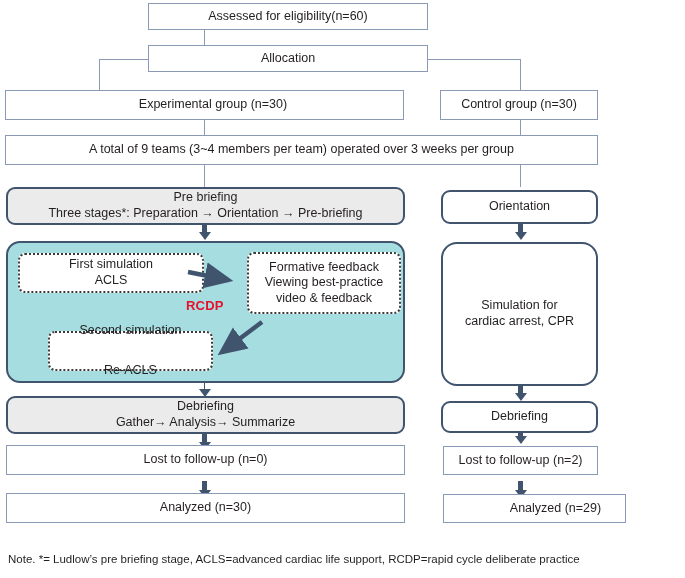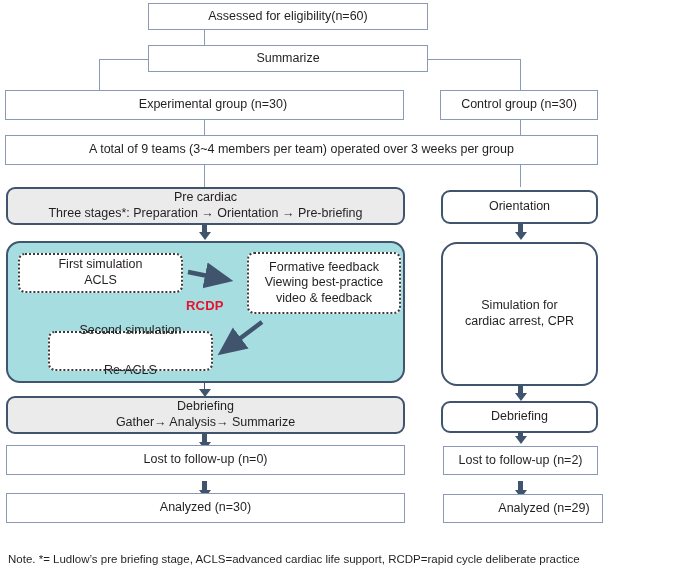--- a/index.html
+++ b/index.html
@@ -116,43 +116,43 @@
   <div class="arrow-head" style="left:198.5px;top:490px;"></div>
 
   <div class="arrow-down" style="left:518px;top:481px;height:12px;"></div>
   <div class="arrow-head" style="left:514.5px;top:490px;"></div>
 
   <div class="box thin" style="left:148px;top:3px;width:280px;height:27px;">
     <span>Assessed for eligibility(n=60)</span>
   </div>
 
   <div class="box thin" style="left:148px;top:45px;width:280px;height:27px;">
-    <span>Summarize</span>
+    <span>Allocation</span>
   </div>
 
   <div class="box thin" style="left:5px;top:90px;width:399px;height:30px;padding-left:17px;">
     <span>Experimental group (n=30)</span>
   </div>
 
   <div class="box thin" style="left:440px;top:90px;width:158px;height:30px;">
     <span>Control group (n=30)</span>
   </div>
 
   <div class="box thin" style="left:5px;top:135px;width:593px;height:30px;">
     <span>A total of 9 teams (3~4 members per team) operated over 3 weeks per group</span>
   </div>
 
   <div class="box thick gray" style="left:6px;top:187px;width:399px;height:38px;flex-direction:column;">
-    <span>Pre cardiac</span>
+    <span>Pre briefing</span>
     <span>Three stages*: Preparation → Orientation → Pre-briefing</span>
   </div>
 
   <div class="teal-region" style="left:6px;top:241px;width:399px;height:142px;"></div>
 
-  <div class="box dotted" style="left:18px;top:253px;width:165px;height:40px;flex-direction:column;">
+  <div class="box dotted" style="left:18px;top:253px;width:186px;height:40px;flex-direction:column;">
     <span>First simulation</span>
     <span>ACLS</span>
   </div>
 
   <div class="box dotted" style="left:247px;top:252px;width:154px;height:62px;flex-direction:column;">
     <span>Formative feedback</span>
     <span>Viewing best-practice</span>
     <span>video &amp; feedback</span>
   </div>
 
@@ -196,19 +196,19 @@
   </div>
 
   <div class="box thick" style="left:441px;top:401px;width:157px;height:32px;">
     <span>Debriefing</span>
   </div>
 
   <div class="box thin" style="left:443px;top:446px;width:155px;height:29px;">
     <span>Lost to follow-up (n=2)</span>
   </div>
 
-  <div class="box thin" style="left:443px;top:494px;width:160px;height:29px;padding-left:42px;">
+  <div class="box thin" style="left:443px;top:494px;width:183px;height:29px;padding-left:42px;">
     <span>Analyzed (n=29)</span>
   </div>
 
   <div class="note" style="left:8px;top:553px;">Note. *= Ludlow’s pre briefing stage, ACLS=advanced cardiac life support, RCDP=rapid cycle deliberate practice</div>
 
 </div>
 
 </body></html>

